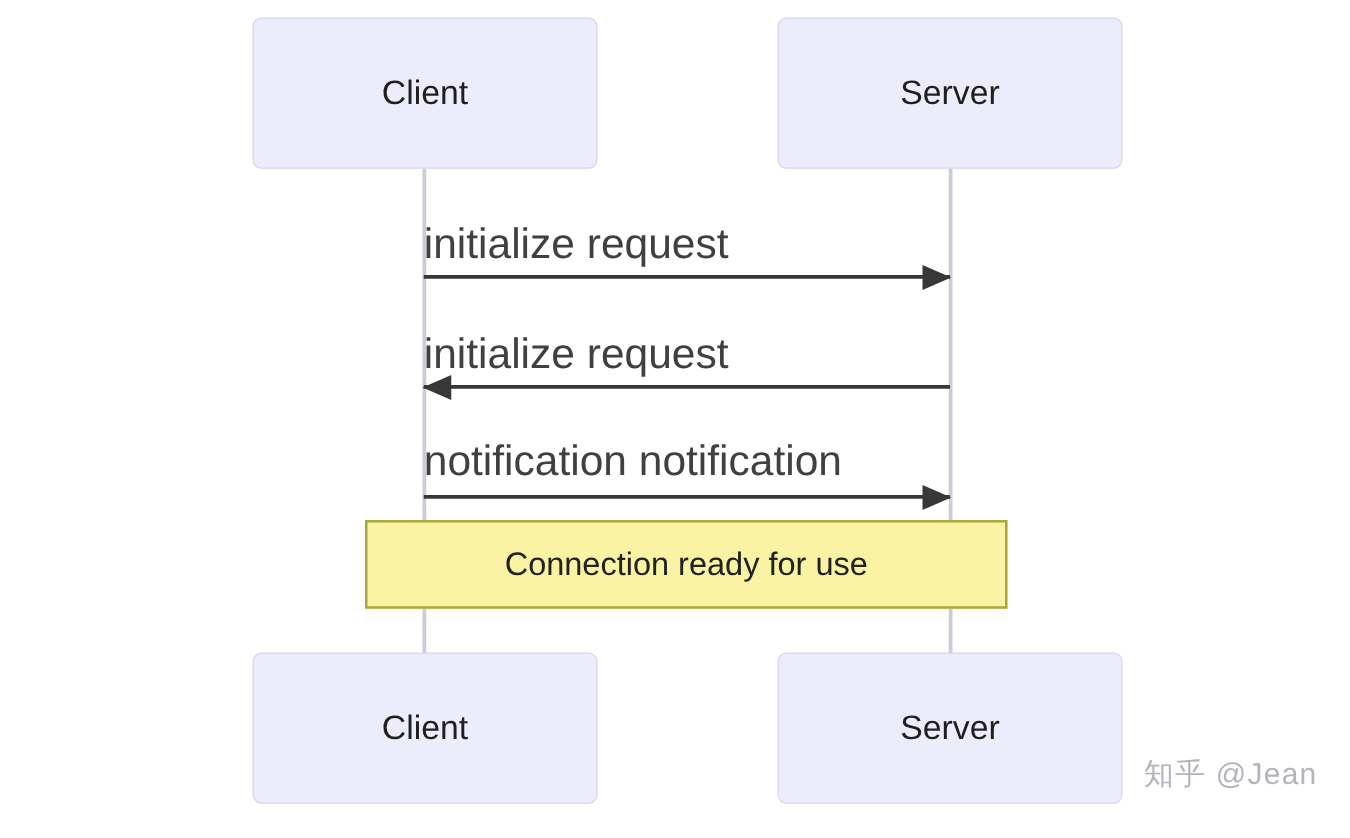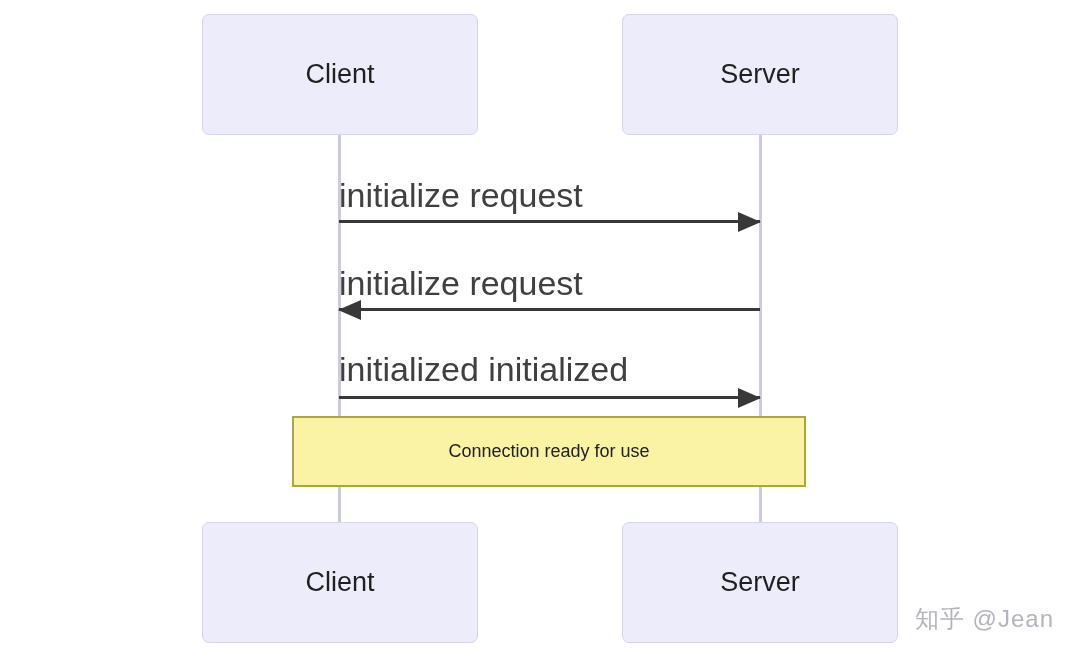--- a/index.html
+++ b/index.html
@@ -70,21 +70,21 @@
   }
   .arrowhead.right { right:-1px; border-left:23px solid var(--arrow); }
   .arrowhead.left  { left:-1px;  border-right:23px solid var(--arrow); }
   .note-box {
     position:absolute;
     left:292px; top:416px;
     width:514px; height:71px;
     background:var(--note-fill);
     border:2px solid var(--note-border);
     display:flex; align-items:center; justify-content:center;
-    font-size:18px;
+    font-size:26px;
     color:var(--note-text);
     z-index:4;
   }
   .watermark {
     position:absolute;
     right:26px; top:603px;
     font-size:24px;
     color:var(--watermark);
     text-shadow:-2px -2px 1px rgba(255,255,255,0.95);
     z-index:5;
@@ -109,21 +109,21 @@
   <div class="msg-label" style="top:176px">initialize request</div>
   <div class="msg-line" style="top:220px">
     <span class="arrowhead right"></span>
   </div>
 
   <div class="msg-label" style="top:264px">initialize request</div>
   <div class="msg-line" style="top:308px">
     <span class="arrowhead left"></span>
   </div>
 
-  <div class="msg-label" style="top:350px">initialized initialized</div>
+  <div class="msg-label" style="top:350px">notification notification</div>
   <div class="msg-line" style="top:396px">
     <span class="arrowhead right"></span>
   </div>
 
   <div class="note-box">
     <span>Connection ready for use</span>
   </div>
 
   <div class="actor-box actor-client actor-bottom">
     <span>Client</span>

